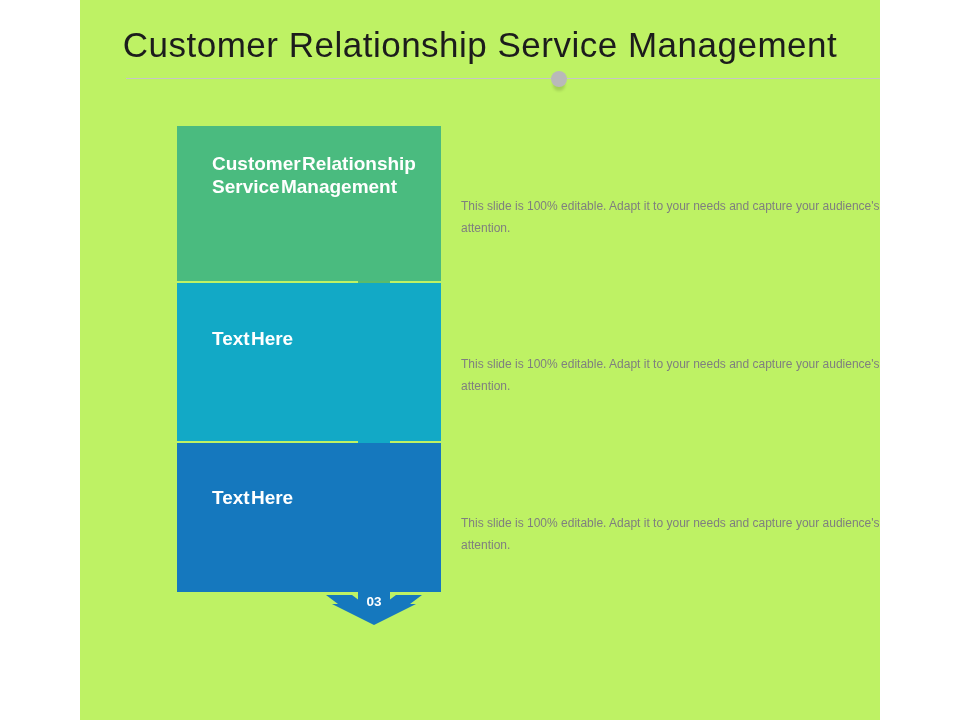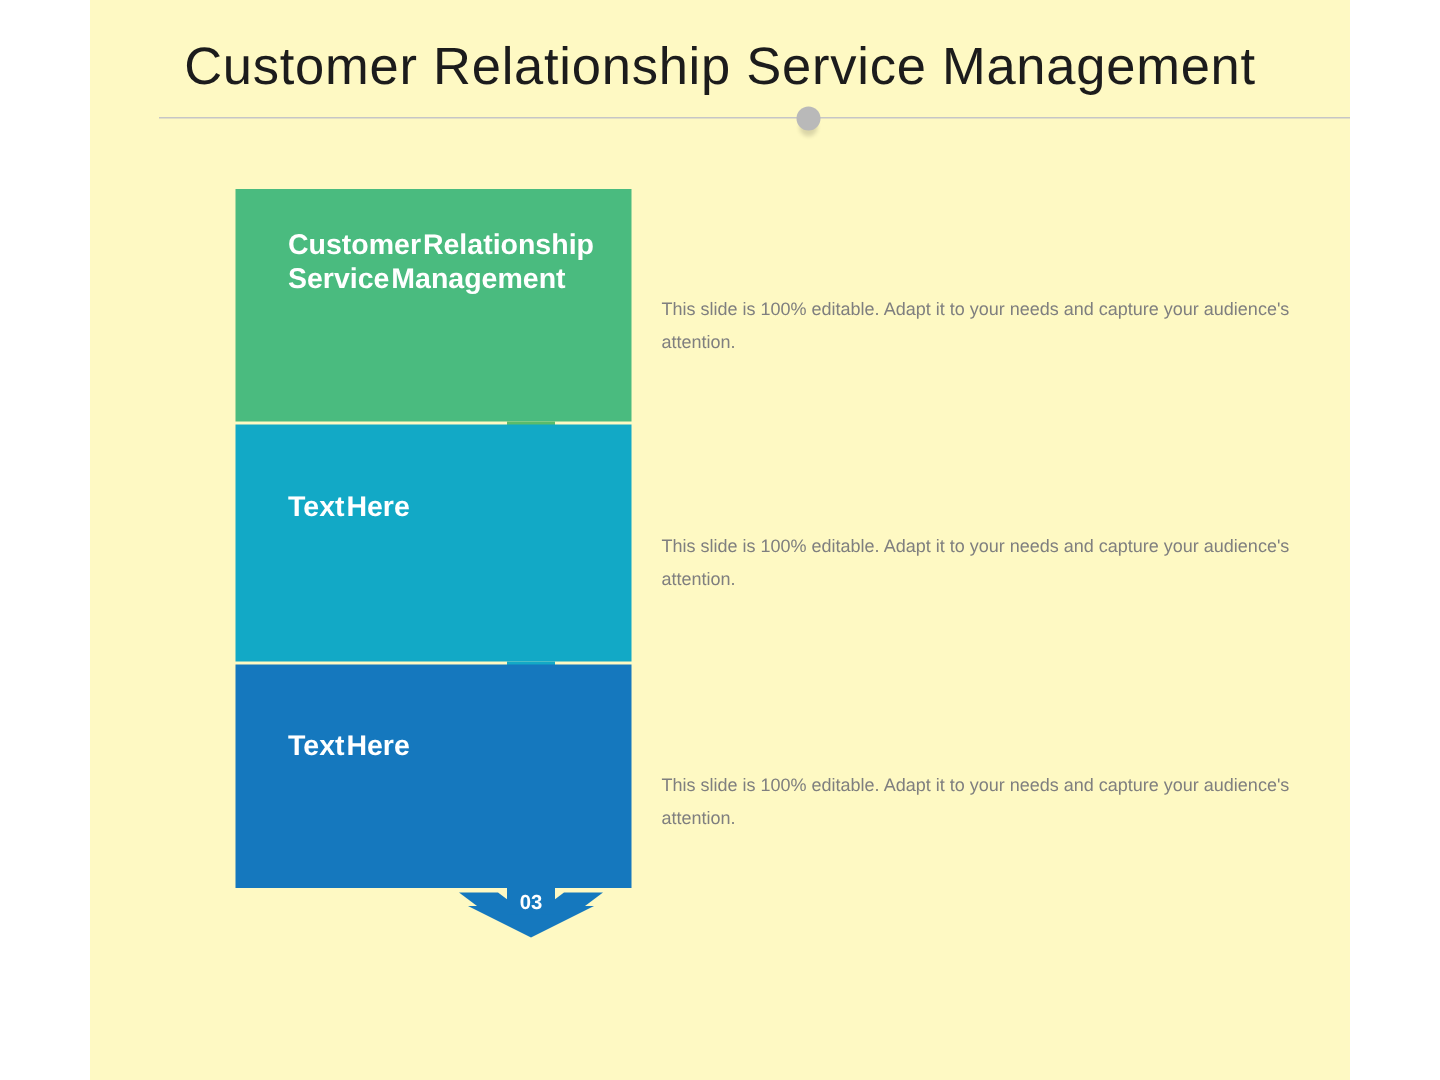--- a/index.html
+++ b/index.html
@@ -1,20 +1,19 @@
 <!DOCTYPE html>
 <html style="--title-text: #1C1C1C; --body-text: #7F7F7F; --divider-line: #C6C6C6; --divider-dot: #B9B9B9; --label-text: #FFFFFF; --step1-block: #4ABB7F; --step1-arrow: #5ABB6A; --step2-block: #12A9C6; --step2-arrow: #12A9C6; --step3-block: #1578BE; --step3-arrow: #1578BE;"><head>
 <meta charset="utf-8">
 <style>
   html,body { margin:0; padding:0; background:#ffffff; }
   .slide {
     position:relative; width:800px; height:720px; margin:0 auto;
-    background:#fef9c3; overflow:hidden;
+    background:#bef264; overflow:hidden;
     font-family:"Liberation Sans", sans-serif;
-    padding-left:40px;
   }
   .title {
     position:absolute; top:26px; left:0; width:100%;
     margin:0; text-align:center; white-space:nowrap;
     font-size:35px; font-weight:400; letter-spacing:0.5px;
     color:var(--title-text,#1c1c1c); line-height:38px;
   }
   .divider {
     position:absolute; top:78px; left:46px; width:868px; height:1px;
     background:var(--divider-line,#c6c6c6);

